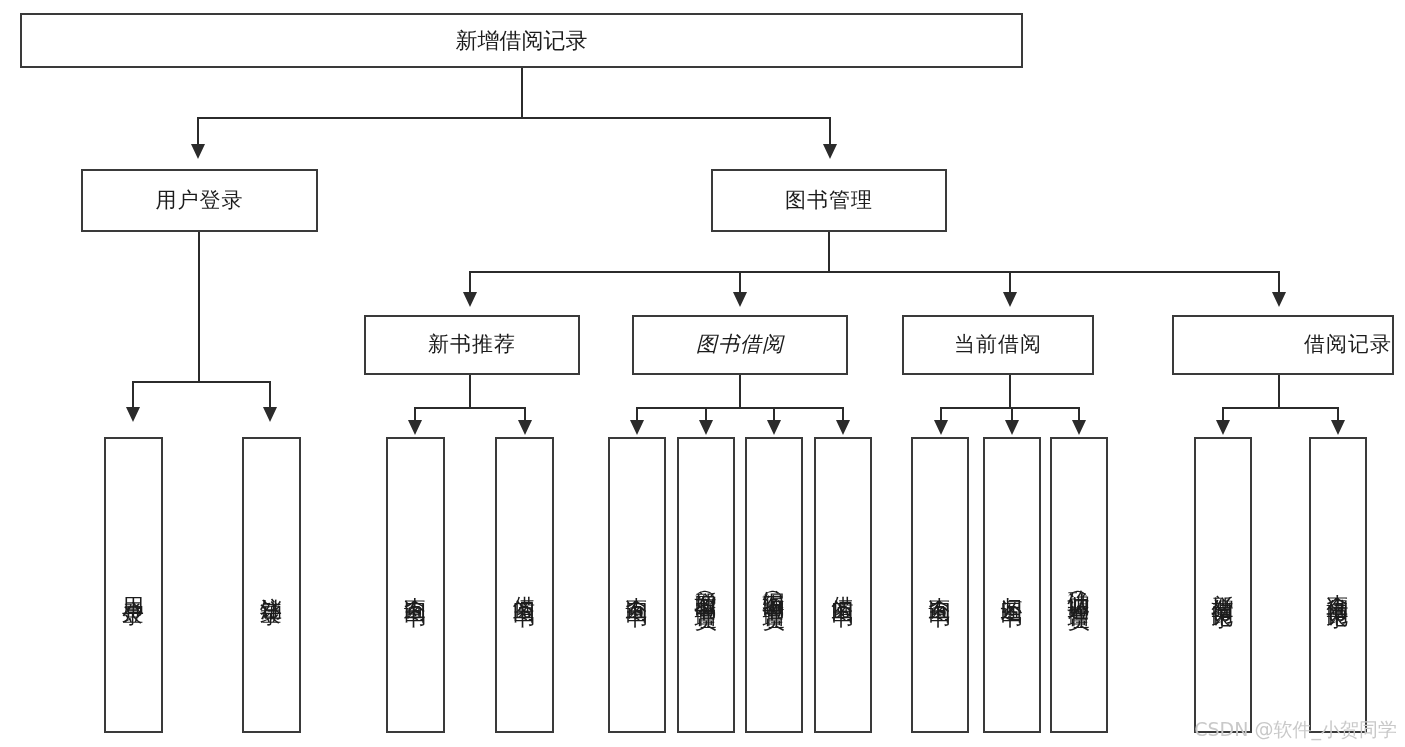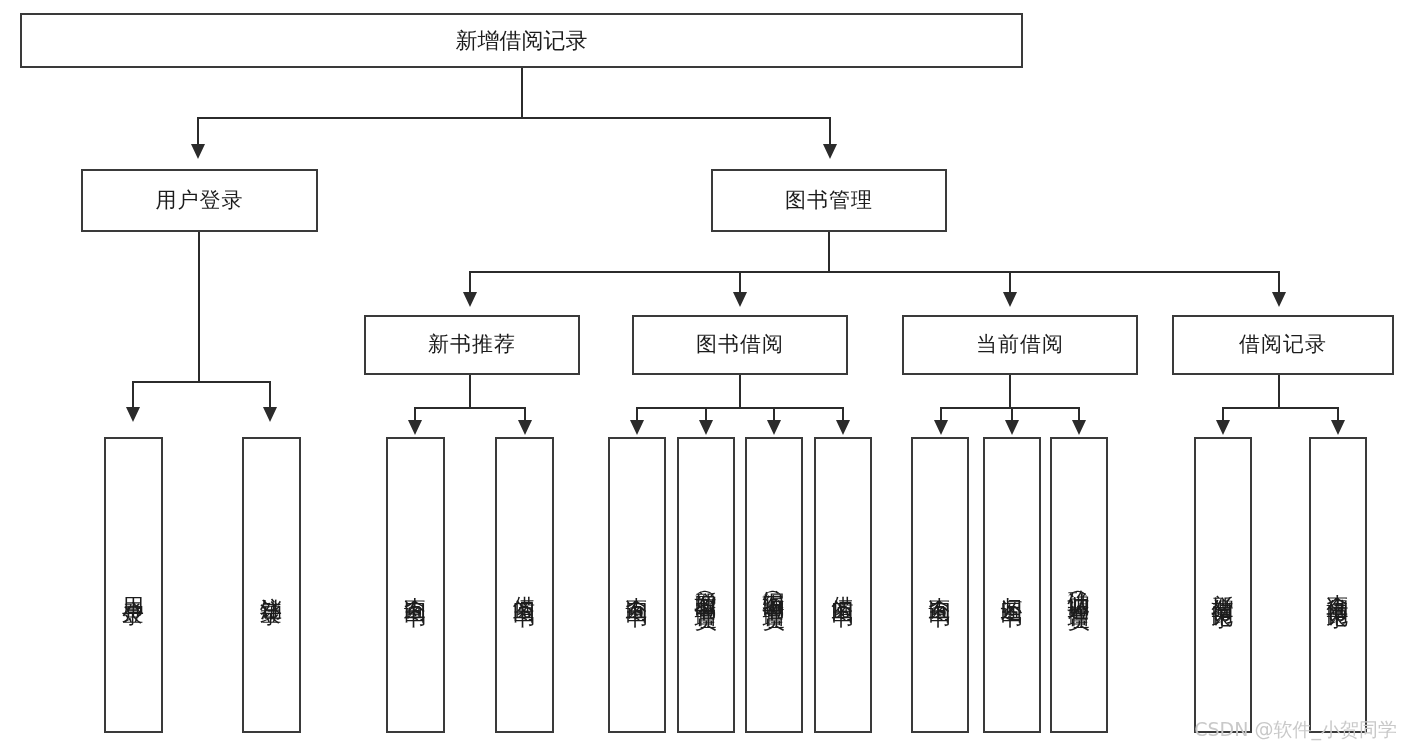--- a/index.html
+++ b/index.html
@@ -122,27 +122,27 @@
 
   <div class="ln v" style="left:1009px; top:271px; width:2px; height:22px;"></div>
   <div class="arrow" style="left:1003px; top:292px;"></div>
 
   <div class="ln v" style="left:1278px; top:271px; width:2px; height:22px;"></div>
   <div class="arrow" style="left:1272px; top:292px;"></div>
 
   <div class="node h" style="left:364px; top:315px; width:216px; height:60px;">
     <span>新书推荐</span>
   </div>
-  <div class="node h" style="left:632px; top:315px; width:216px; height:60px;">
+  <div class="node h" style="left:632px; top:315px; width:216px; height:60px;font-style:italic;">
     <span>图书借阅</span>
   </div>
-  <div class="node h" style="left:902px; top:315px; width:236px; height:60px;">
+  <div class="node h" style="left:902px; top:315px; width:192px; height:60px;">
     <span>当前借阅</span>
   </div>
-  <div class="node h" style="left:1172px; top:315px; width:222px; height:60px;">
+  <div class="node h" style="left:1172px; top:315px; width:222px; height:60px;justify-content:flex-end;">
     <span>借阅记录</span>
   </div>
 
   <div class="ln v" style="left:469px; top:375px; width:2px; height:33px;"></div>
   <div class="ln h" style="left:414px; top:407px; width:112px; height:2px;"></div>
   <div class="ln v" style="left:414px; top:407px; width:2px; height:14px;"></div>
   <div class="arrow" style="left:408px; top:420px;"></div>
   <div class="ln v" style="left:524px; top:407px; width:2px; height:14px;"></div>
   <div class="arrow" style="left:518px; top:420px;"></div>
 

